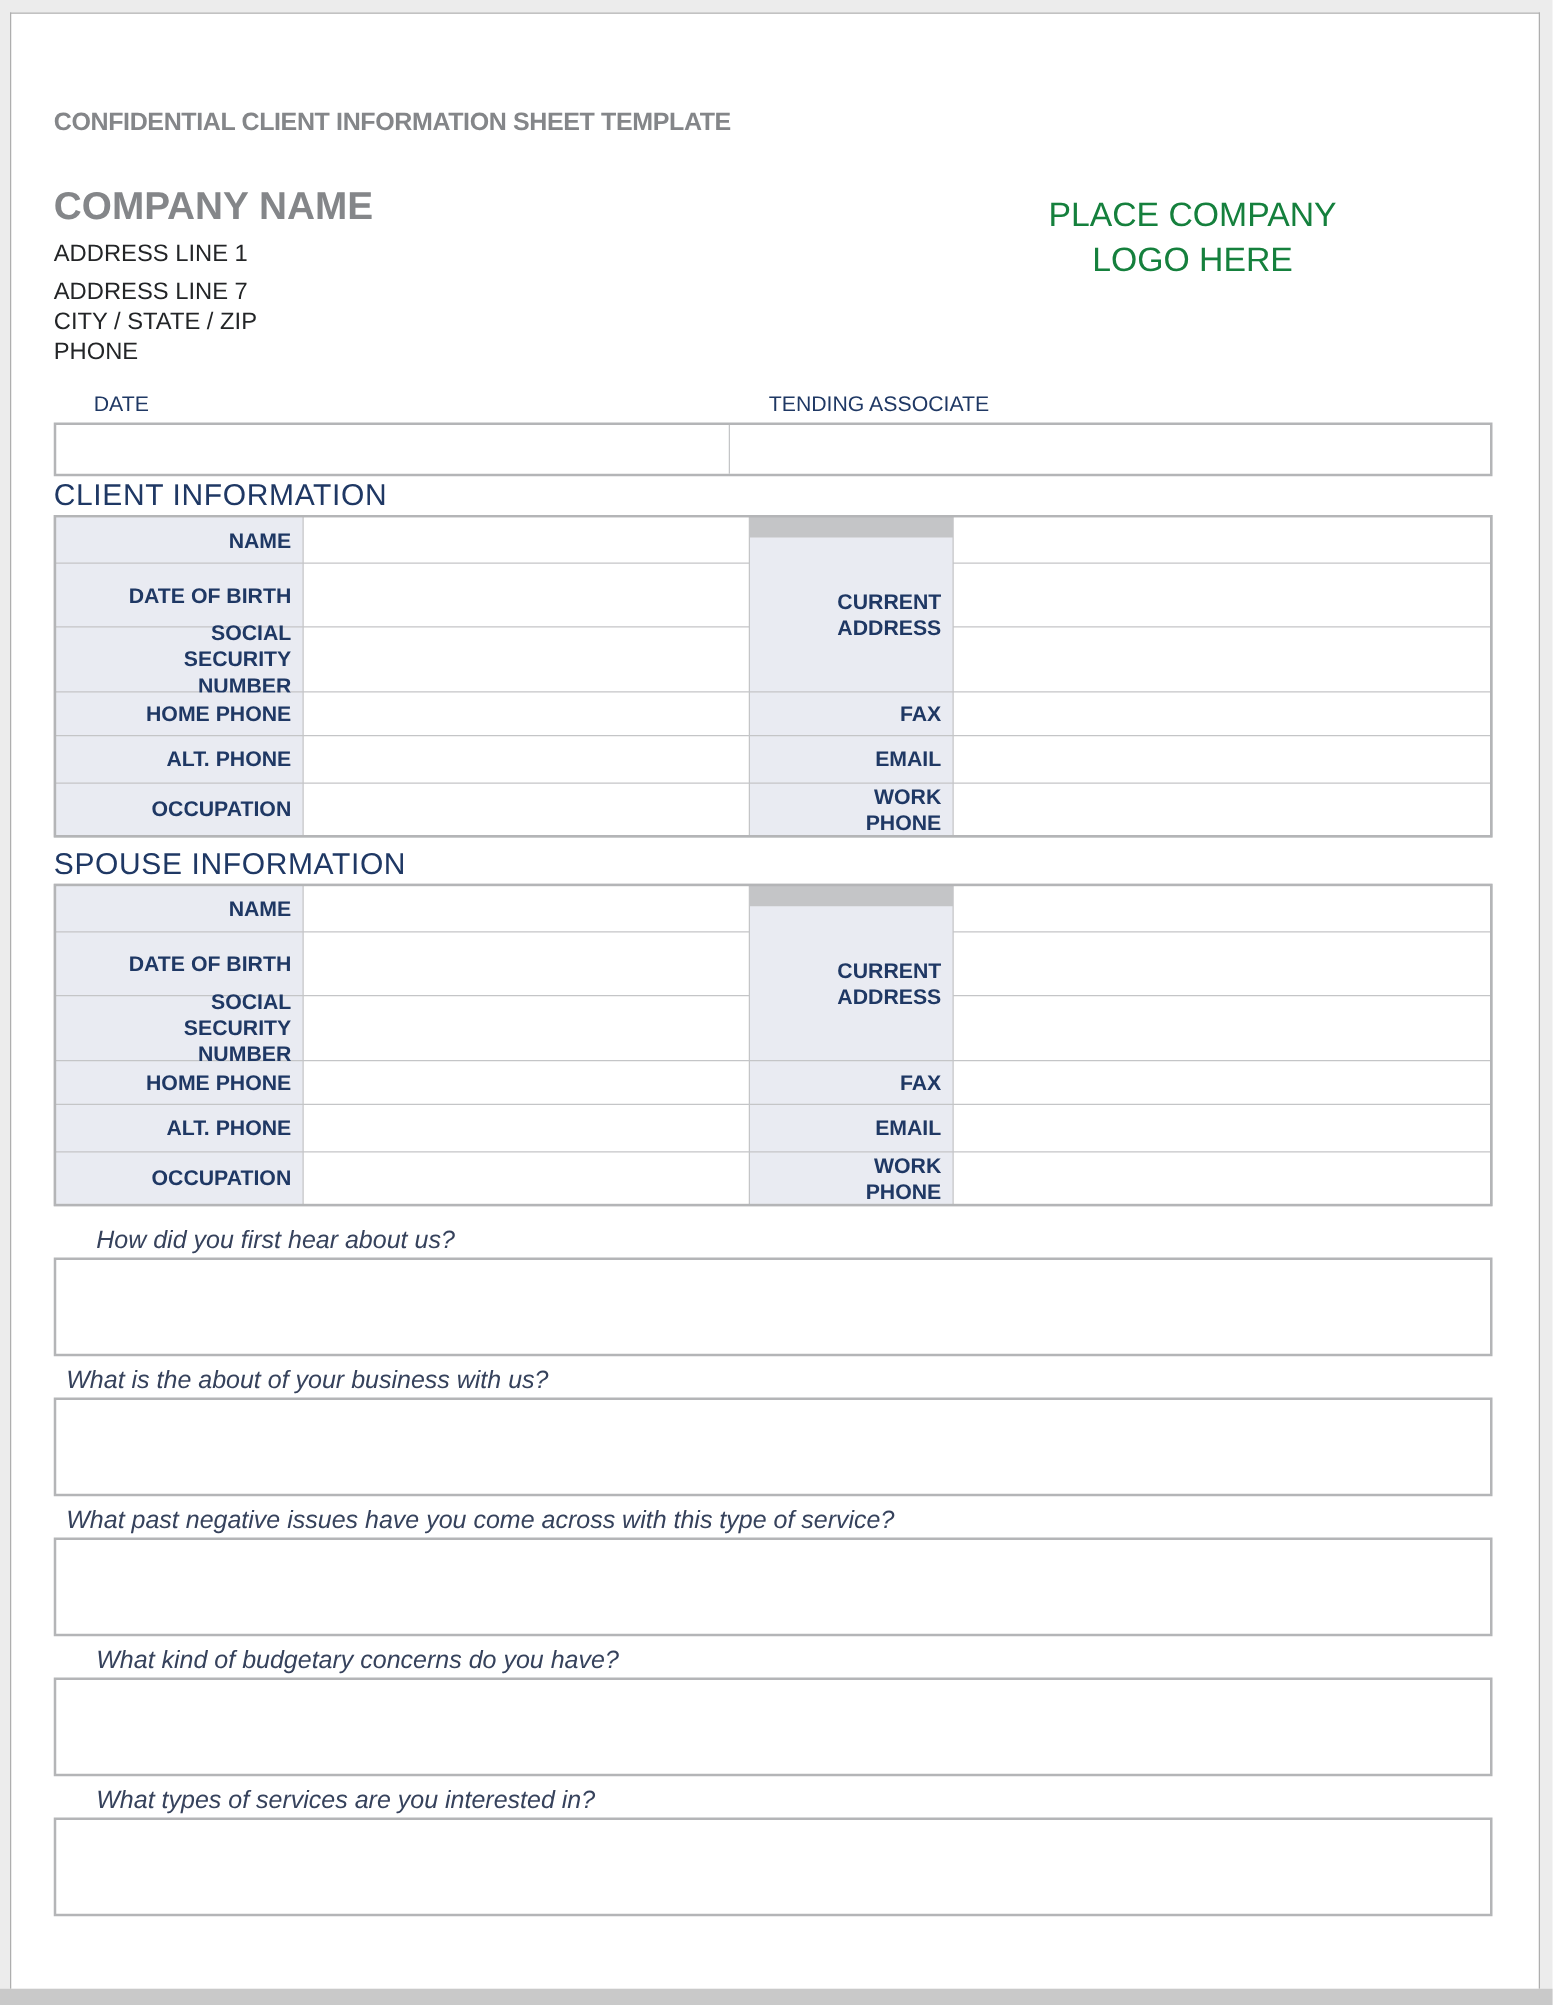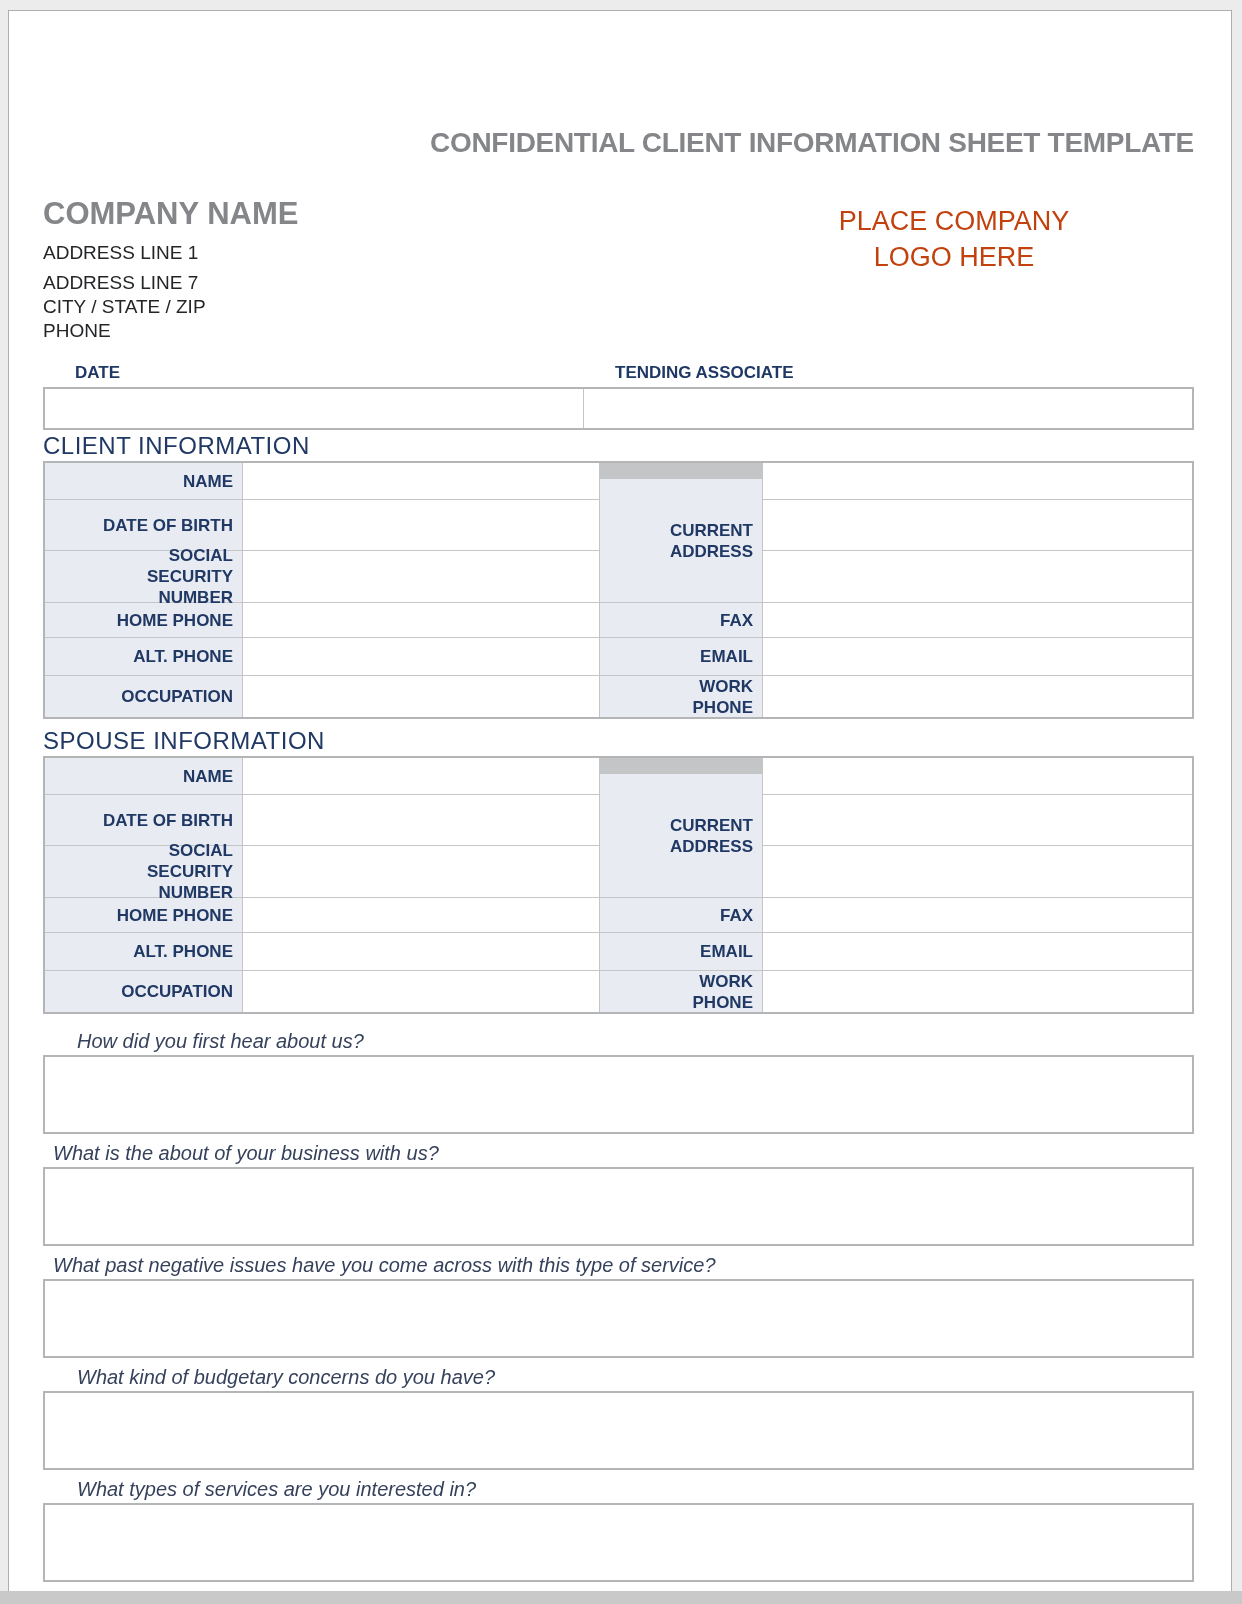--- a/index.html
+++ b/index.html
@@ -17,43 +17,42 @@
   .page {
     position:absolute; left:8px; top:10px;
     width:1224px; height:1581px;
     background:#ffffff;
     border:1px solid #aeaeae;
     border-bottom:none;
     padding:0 37px 0 34px;
   }
   
   .doc-title {
-    margin-top:116px;
-    font-size:28px; font-weight:700; letter-spacing:-0.3px;
+    margin-top:76px;
+    font-size:20px; font-weight:700; letter-spacing:-0.3px;
     color:#848689;
-    text-align:right;
   }
   .header-row { display:flex; margin-top:38px; }
   .company-block { flex:1; }
   .company-name {
     font-size:31px; font-weight:700; color:#848689; line-height:34px;
     margin-bottom:10px;
   }
   .addr-line { font-size:19px; color:#232527; line-height:24px; }
   .addr-line.first { margin-bottom:6px; }
   .logo-placeholder {
     width:280px; margin-right:100px; margin-top:6px;
-    font-size:27px; line-height:36px; color:#c2410c;
+    font-size:27px; line-height:36px; color:#15803d;
     text-align:center; white-space:pre-line;
   }
   
   .meta-labels { position:relative; height:22px; margin-top:20px; }
   .meta-label {
     position:absolute; top:0;
-    font-size:17px; font-weight:700; color:#1f3864;
+    font-size:17px; font-weight:400; color:#1f3864;
   }
   .meta-label.l1 { left:32px; }
   .meta-label.l2 { left:572px;text-align:right; }
   .meta-boxes {
     display:flex; height:43px; margin-top:2px;
     border:2px solid #b4b5b7; background:#fff;
   }
   .meta-cell { height:100%; }
   .meta-cell.m1 { width:539px; border-right:1px solid #c4c5c7; }
   .meta-cell.m2 { flex:1; }

